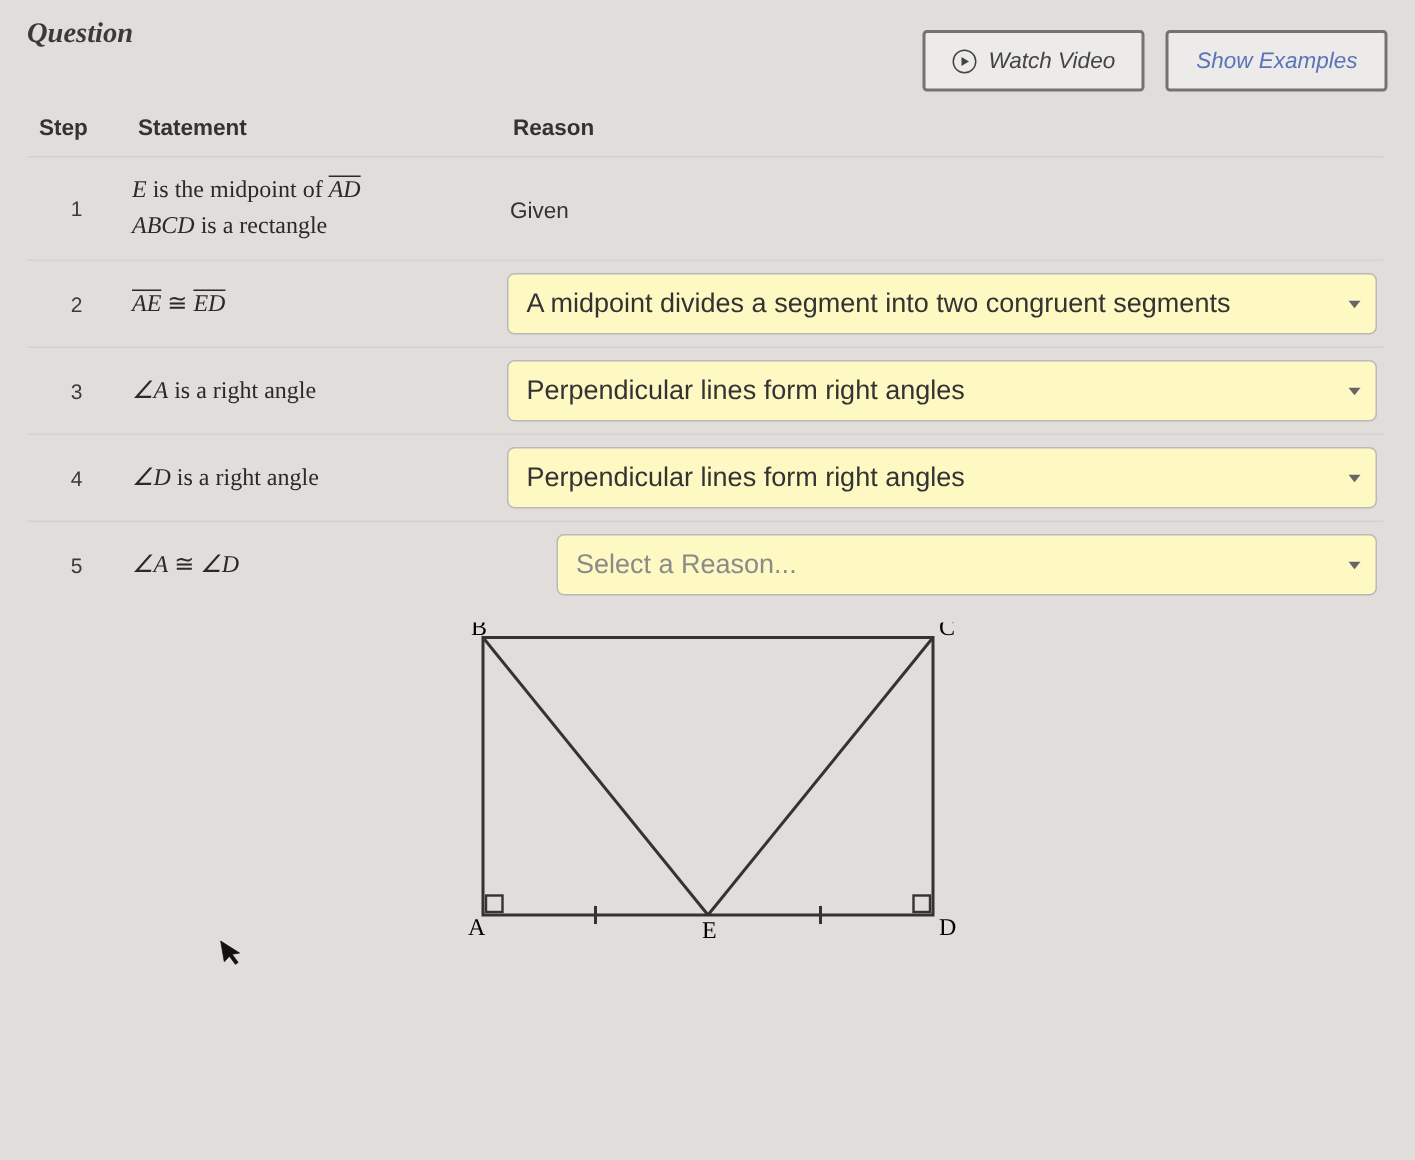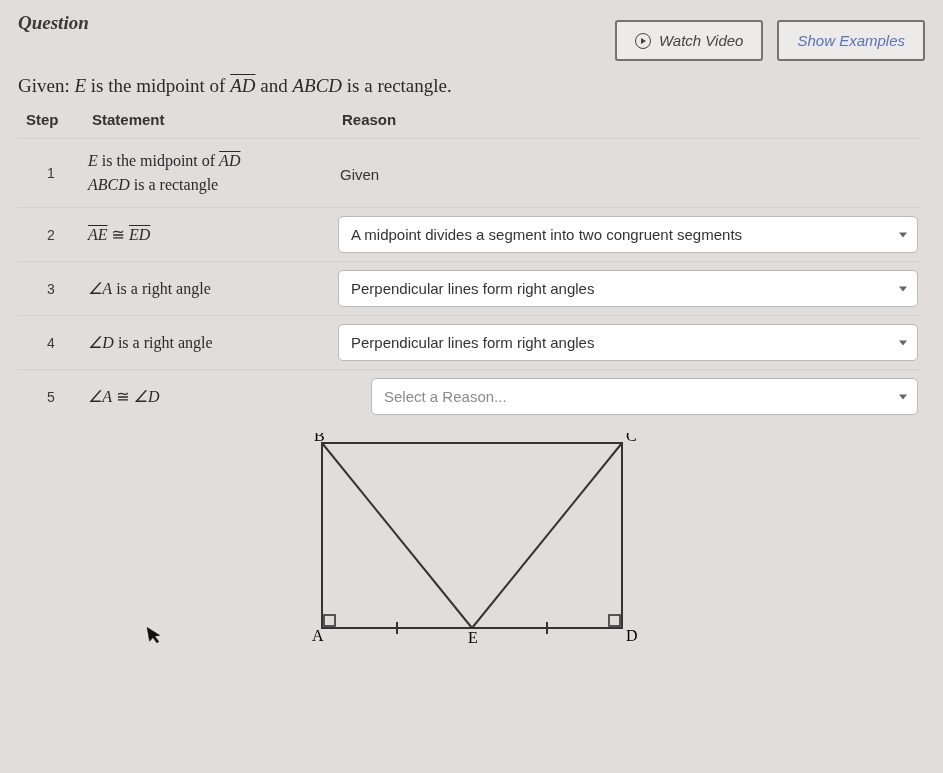--- a/index.html
+++ b/index.html
@@ -91,24 +91,24 @@
   td.reasoncell {
     padding: 8px 4px;
     font-family: Arial, sans-serif;
     font-size: 15px;
     color:#333;
   }
   .reason-plain { padding: 2px 0 0 2px; }
   .reason-dd {
     border: 1px solid #b9b9b9;
     border-radius: 5px;
-    background: #ffffff;
+    background: #fef9c3;
     padding: 9px 30px 9px 12px;
     position: relative;
-    font-size: 15px;
+    font-size: 18px;
     color:#333;
     cursor: pointer;
   }
   .reason-dd.placeholder { color: #8a8a8a; margin-left: 33px; }
   .reason-dd .caret {
     position:absolute; right:10px; top:50%; transform: translateY(-50%);
     width:0; height:0; border-left:4px solid transparent; border-right:4px solid transparent;
     border-top:5px solid #666;
   }
   .diagram-area {
@@ -145,24 +145,20 @@
             </svg>
         </span>
         <span>Watch Video</span>
       </div>
       <div class="btn secondary">
         <span>Show Examples</span>
       </div>
     </div>
   </div>
 
-  <div class="problem">
-    <span>Given:</span>
-    <span class="mi">E</span><span> is the midpoint of </span><span class="mi ov">AD</span><span> and </span><span class="mi">ABCD</span><span> is a rectangle.</span>
-  </div>
 
 
   <table class="proof">
     <thead>
       <tr>
         <th class="col-step">Step</th>
         <th class="col-stmt">Statement</th>
         <th class="col-reason">Reason</th>
       </tr>
     </thead>

